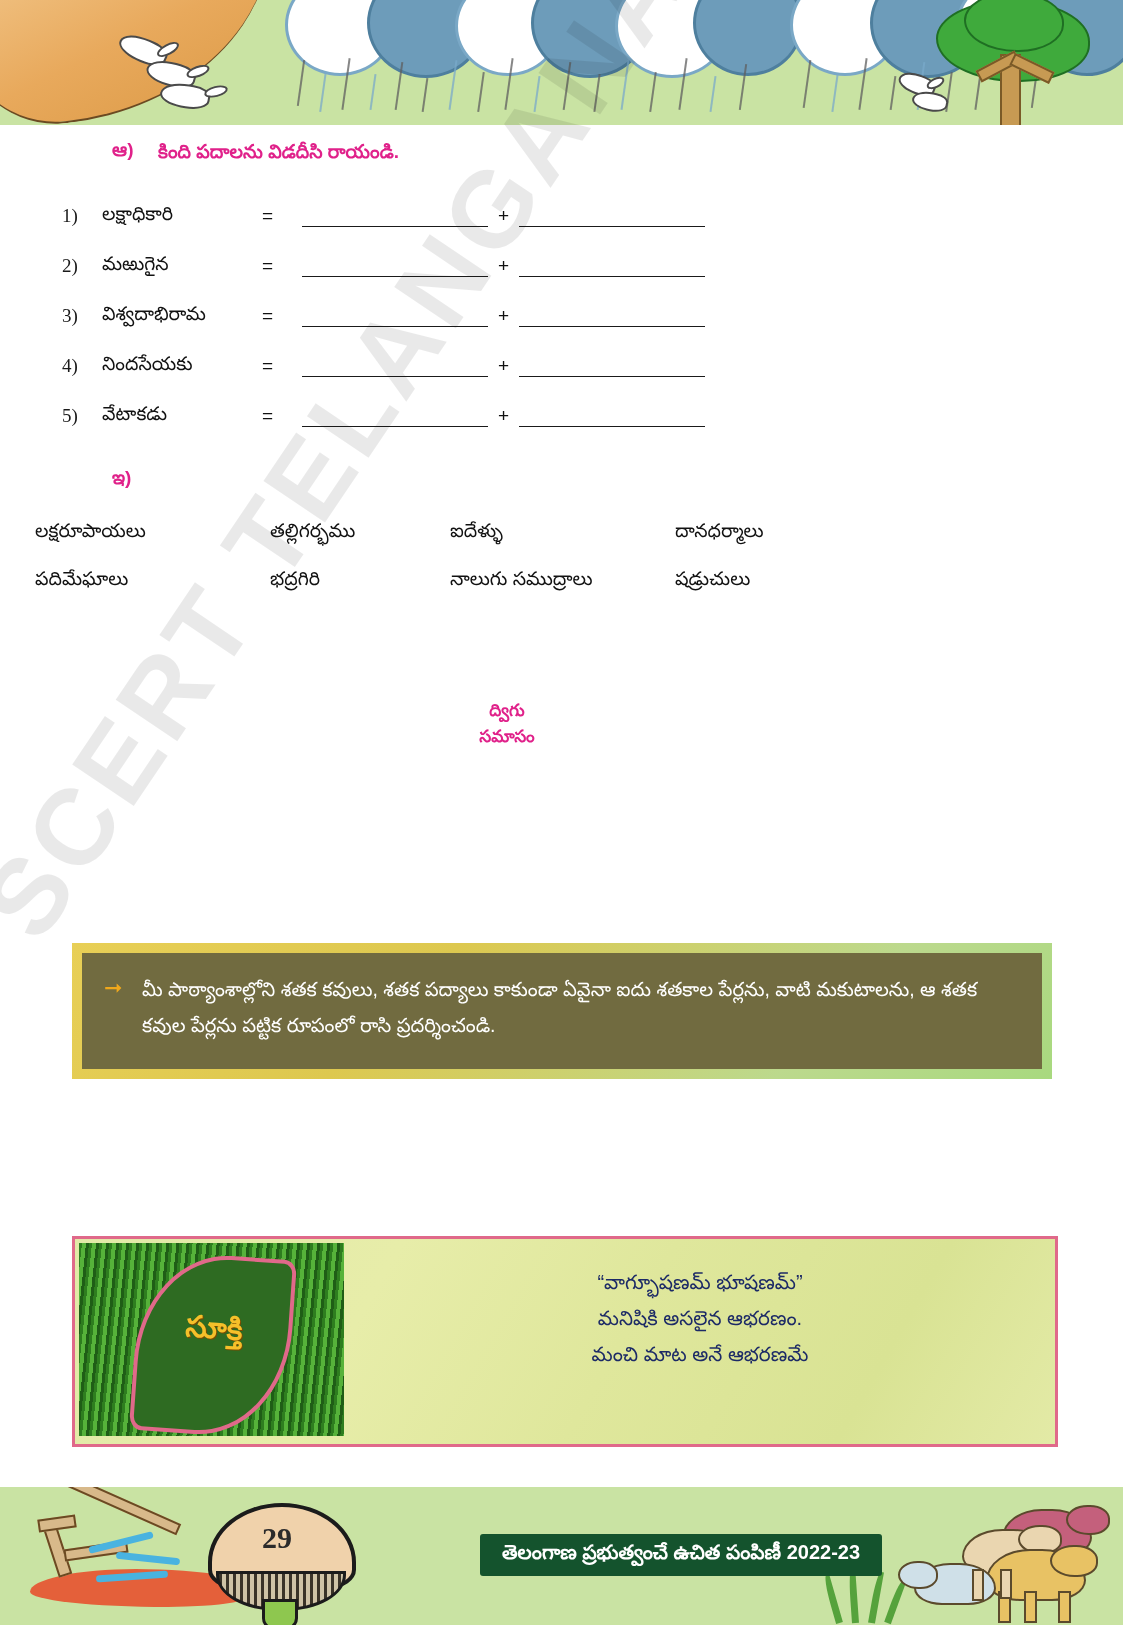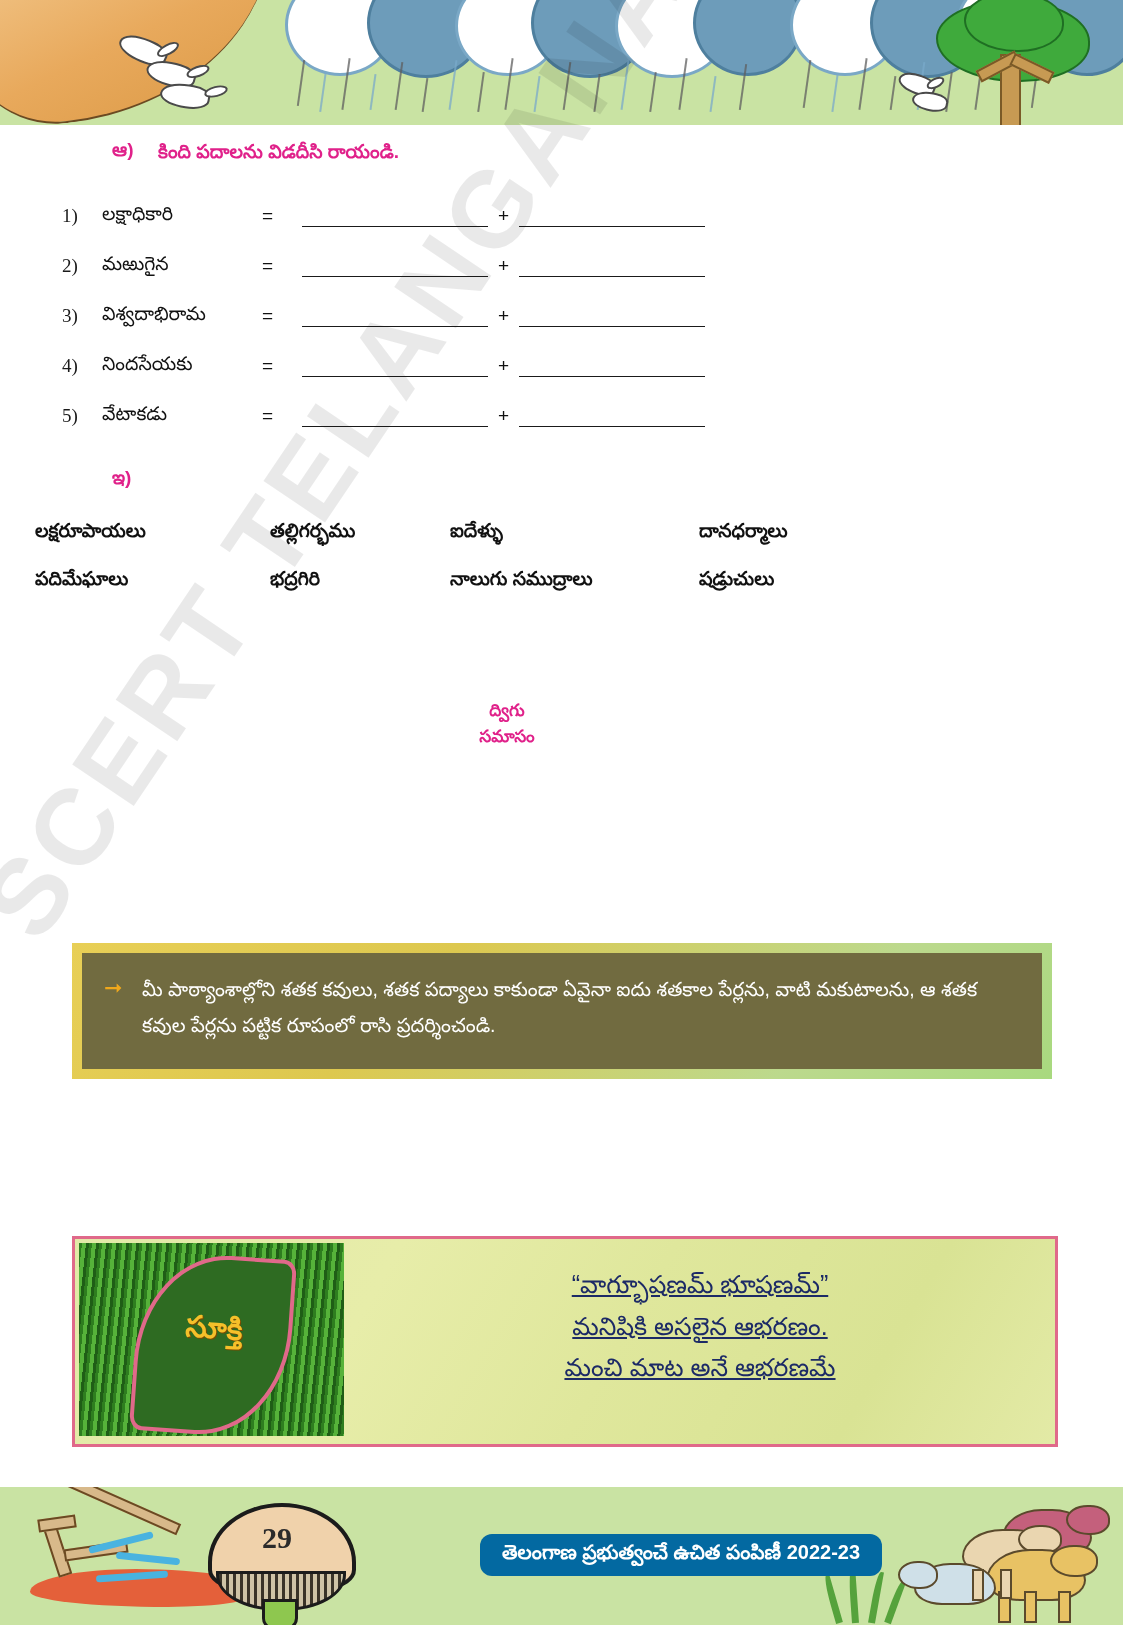--- a/index.html
+++ b/index.html
@@ -56,27 +56,27 @@
 
   .items{margin:26px 0 0 62px;}
   .item{display:flex;align-items:center;height:50px;}
   .item-num{width:40px;flex:0 0 40px;font-family:"Liberation Serif","DejaVu Serif",serif;font-size:19px;color:#1a1a1a;}
   .item-word{width:160px;flex:0 0 160px;font-size:19px;color:#111;}
   .item-eq{width:36px;flex:0 0 36px;font-size:19px;color:#111;}
   .blank{display:inline-block;width:186px;border-bottom:1.6px solid #1a1a1a;height:20px;margin:0 4px;}
   .plus{font-size:19px;color:#111;padding:0 6px;}
 
   .sec-i{margin:26px 0 0 112px;width:950px;}
-  .wordgrid{margin:16px 0 0 35px;width:870px;font-weight:bold;}
+  .wordgrid{margin:16px 0 0 35px;width:870px;}
   .wordrow{display:flex;height:48px;align-items:center;}
   .wordrow .w{font-size:19px;color:#111;}
   .w1{width:235px;flex:0 0 235px;}
   .w2{width:180px;flex:0 0 180px;}
   .w3{width:225px;flex:0 0 225px;}
-  .w4{width:200px;flex:0 0 200px;margin-left:24px;}
+  .w4{width:200px;flex:0 0 200px;}
   .center-label{position:absolute;left:448px;top:698px;width:118px;text-align:center;
      color:#e0218a;font-weight:bold;font-size:17px;line-height:1.55;}
 
   
   .activity-wrap{position:absolute;left:72px;top:943px;width:980px;}
   .activity-outer{background:linear-gradient(135deg,#e8cf56 0%,#ddc84f 35%,#bcd98d 75%,#a8d97f 100%);padding:10px;}
   .activity-inner{background:#716b40;padding:18px 22px 26px 22px;}
   .activity-title{background:#1a7a3c;border:2px solid #b9e05c;color:#f5d23c;
      font-weight:bold;font-size:27px;text-align:center;padding:9px 26px;display:inline-block;}
   .activity-title-row{text-align:center;margin-bottom:16px;}
@@ -89,26 +89,26 @@
      border:3px solid #e0698a;
      background:linear-gradient(120deg,#e2e9a8 0%,#e7eda9 30%,#dfe79c 55%,#d9e394 80%,#e3eaa6 100%);
      overflow:hidden;}
   .leaf-panel{position:absolute;left:4px;top:4px;width:265px;height:193px;
      background:repeating-linear-gradient(96deg,#2e7d1f 0 3px,#56b23a 3px 7px,#1f5d16 7px 10px);}
   .leaf{position:absolute;left:56px;top:12px;width:148px;height:172px;
      background:#2e6b22;border:4px solid #e0698a;border-radius:58% 8% 58% 8%/62% 8% 62% 8%;transform:rotate(4deg);}
   .leaf-text{position:absolute;left:0;top:52px;width:148px;text-align:center;
      color:#f5c02a;font-weight:bold;font-size:30px;text-shadow:1px 1px 0 #7a4a00;}
   .quote-lines{position:absolute;left:300px;top:18px;width:650px;text-align:center;}
-  .q-line{color:#1c2a66;font-size:25px;line-height:1.1;margin:14px 0;text-decoration:underline;}
+  .q-line{color:#1c2a66;font-size:20px;line-height:1.1;margin:14px 0;}
   .q-attrib{color:#8a1414;font-size:20px;text-align:right;padding-right:170px;margin-top:12px;}
 
   
-  .footer-band{position:absolute;left:480px;top:1534px;background:#0369a1;color:#ffffff;
-     font-weight:bold;font-size:20px;padding:7px 22px;border-radius:12px;white-space:nowrap;}
+  .footer-band{position:absolute;left:480px;top:1534px;background:#14532d;color:#ffffff;
+     font-weight:bold;font-size:20px;padding:7px 22px;border-radius:3px;white-space:nowrap;}
 
   .watermark{position:absolute;left:190px;top:330px;width:820px;height:1000px;
      color:rgba(0,0,0,0.085);font-size:108px;font-weight:bold;letter-spacing:6px;
      transform:rotate(-56deg);pointer-events:none;white-space:nowrap;}
 </style>
 </head>
 <body>
 
 <div class="page">
 

